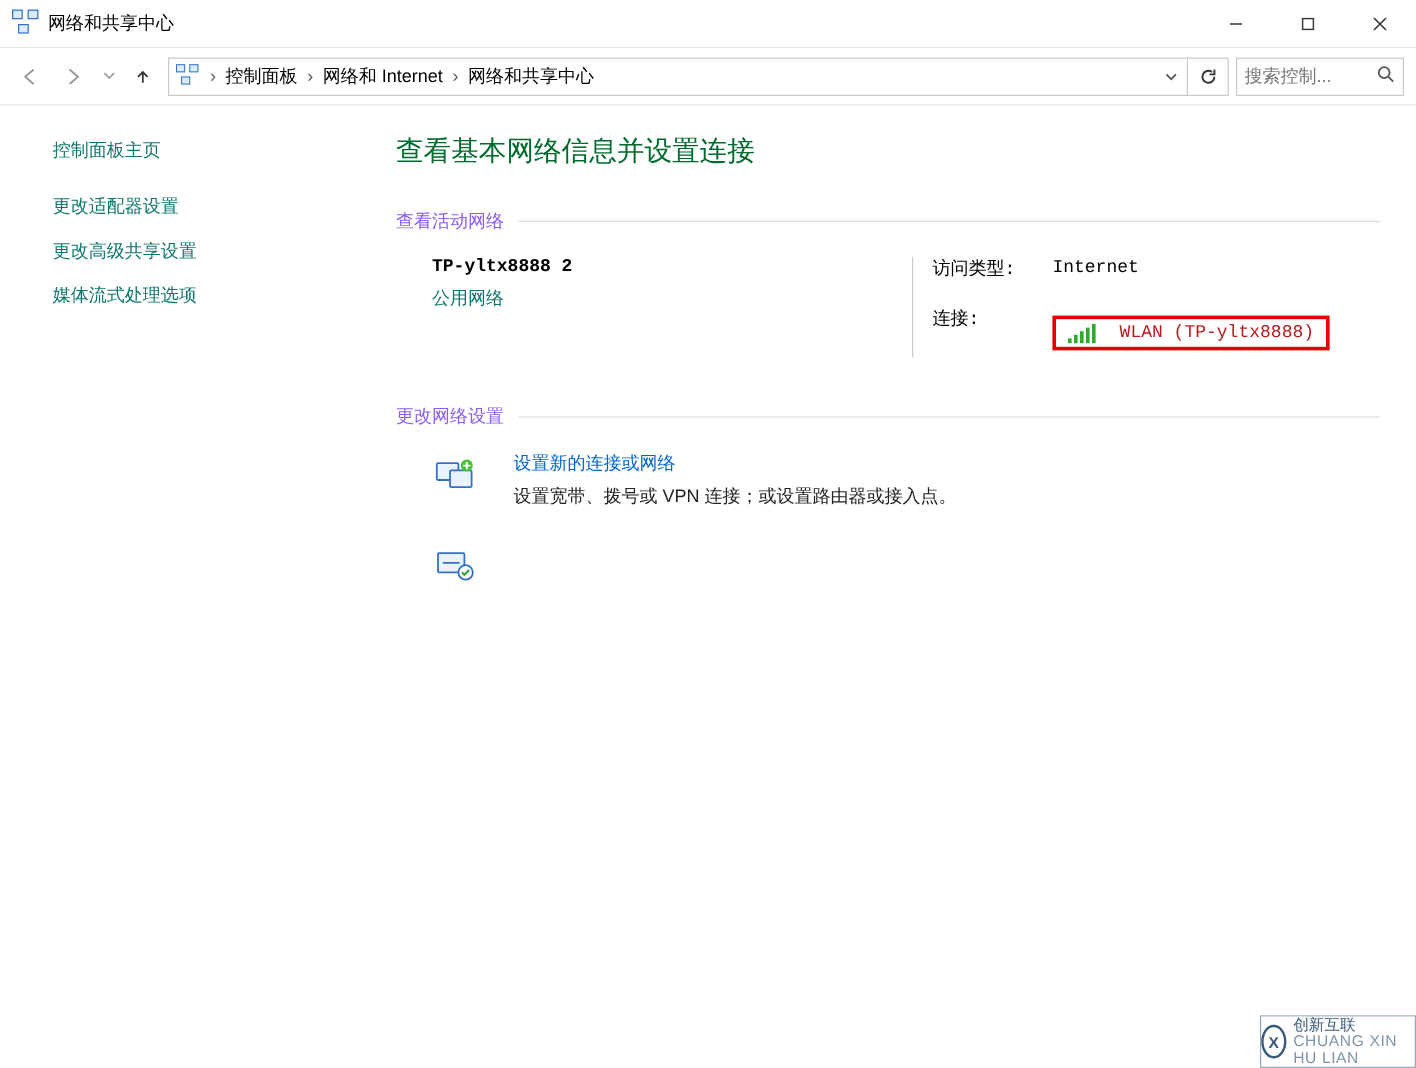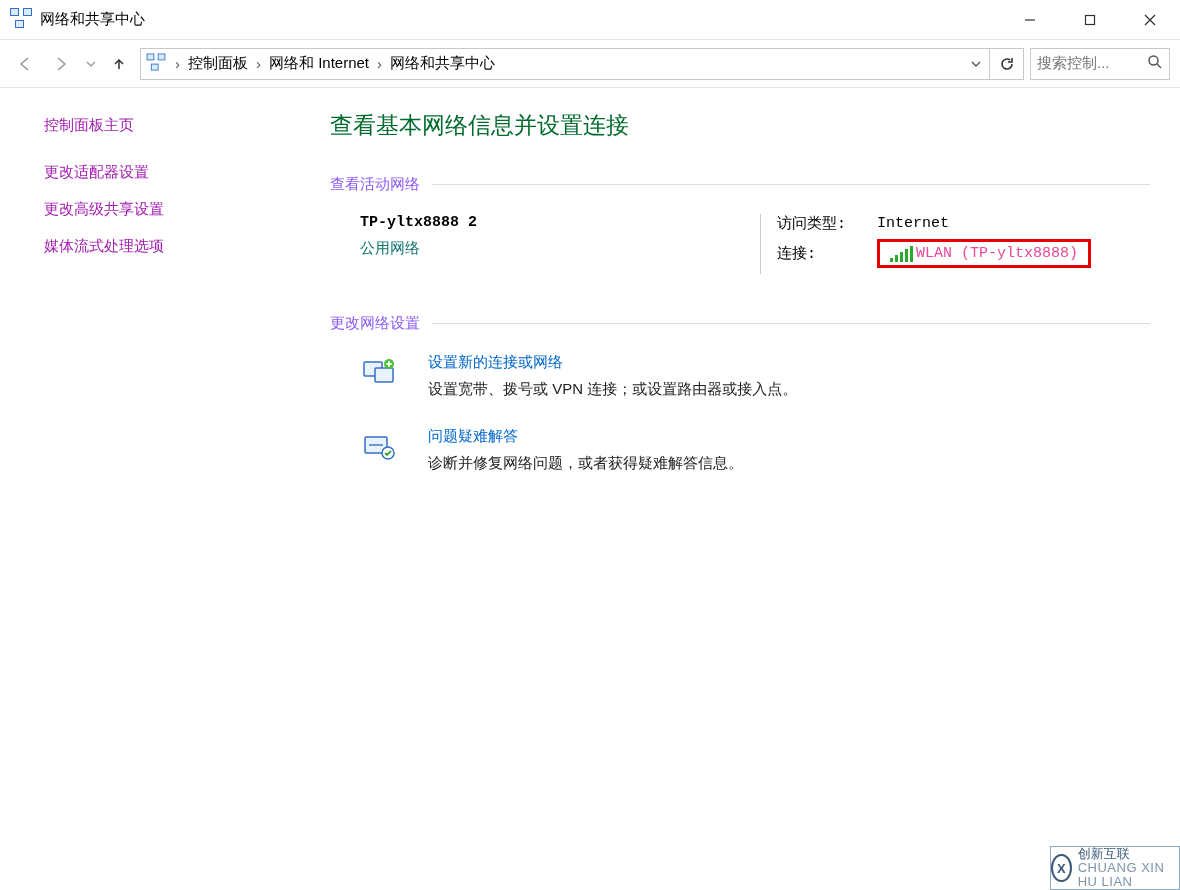--- a/index.html
+++ b/index.html
@@ -95,21 +95,21 @@
     height: calc(890px - 40px - 48px);
   }
   .sidebar {
     width: 310px;
     padding: 28px 0 30px 44px;
     display: flex;
     flex-direction: column;
   }
   .sidebar .link-group { display: flex; flex-direction: column; gap: 18px; }
   .sidebar a.link {
-    color: #a21caf;
+    color: #0f766e;
     text-decoration: none;
     font-family: Liberation Serif, serif;
   }
   .sidebar .also-see {
     margin-top: auto;
     padding-bottom: 10px;
   }
   .sidebar .also-see-title { color: #888; margin-bottom: 16px; }
   .sidebar .also-see .link-group { gap: 14px; }
 
@@ -150,25 +150,26 @@
     padding-left: 16px;
     flex: 1;
     position: relative;
   }
   .kv-row { display: flex; align-items: center; margin-bottom: 6px; }
   .kv-row .k { width: 100px; }
   .kv-row .v { }
   .wlan-link {
     display: inline-flex;
     align-items: center;
-    gap: 3px;
-    color: #ec4899;
+    gap: 20px;
+    color: #b91c1c;
     text-decoration: none;
     border: 3px solid #e60000;
     padding: 3px 10px;
+    margin-top: 24px;
   }
 
   
   .signal {
     display: inline-flex;
     align-items: flex-end;
     gap: 2px;
     height: 16px;
   }
   .signal span {
@@ -390,24 +391,20 @@
 
     <div class="settings-item" style="margin-top:28px;">
       <div class="icon-box">
         <svg width="36" height="32">
           <rect x="4" y="7" width="22" height="16" rx="1" fill="#e9f3ff" stroke="#3570c6" stroke-width="1.5"></rect>
           <path d="M8 15h14" stroke="#3570c6" stroke-width="1.4"></path>
           <circle cx="27" cy="23" r="6" fill="#fff" stroke="#3570c6" stroke-width="1.5"></circle>
           <path d="M24 23l2 2 4-4" fill="none" stroke="#2fa82f" stroke-width="1.8"></path>
         </svg>
       </div>
-      <div class="texts">
-        <a class="link">问题疑难解答</a>
-        <div class="desc">诊断并修复网络问题，或者获得疑难解答信息。</div>
-      </div>
     </div>
 
   </div>
 </div>
 
 <div class="watermark">
   <div class="logo-c">X</div>
   <div class="wm-text">
     <span>创新互联</span>
     <span class="sub">CHUANG XIN HU LIAN</span>

